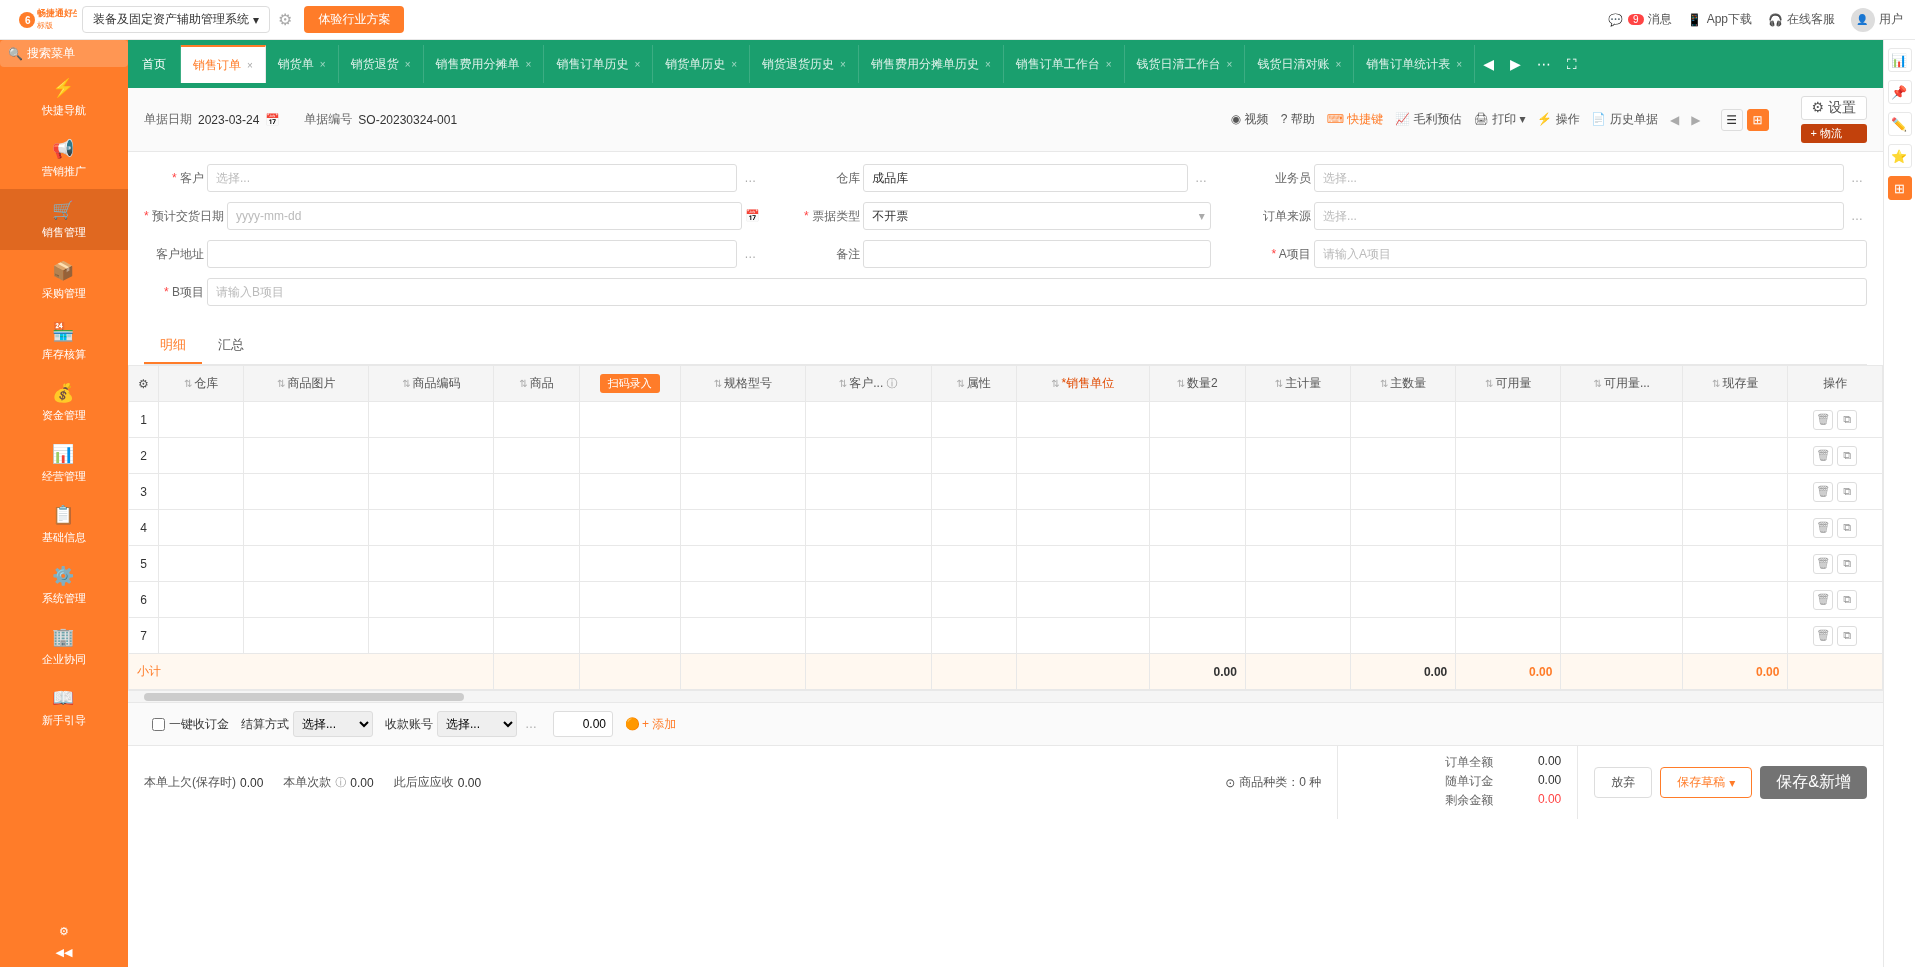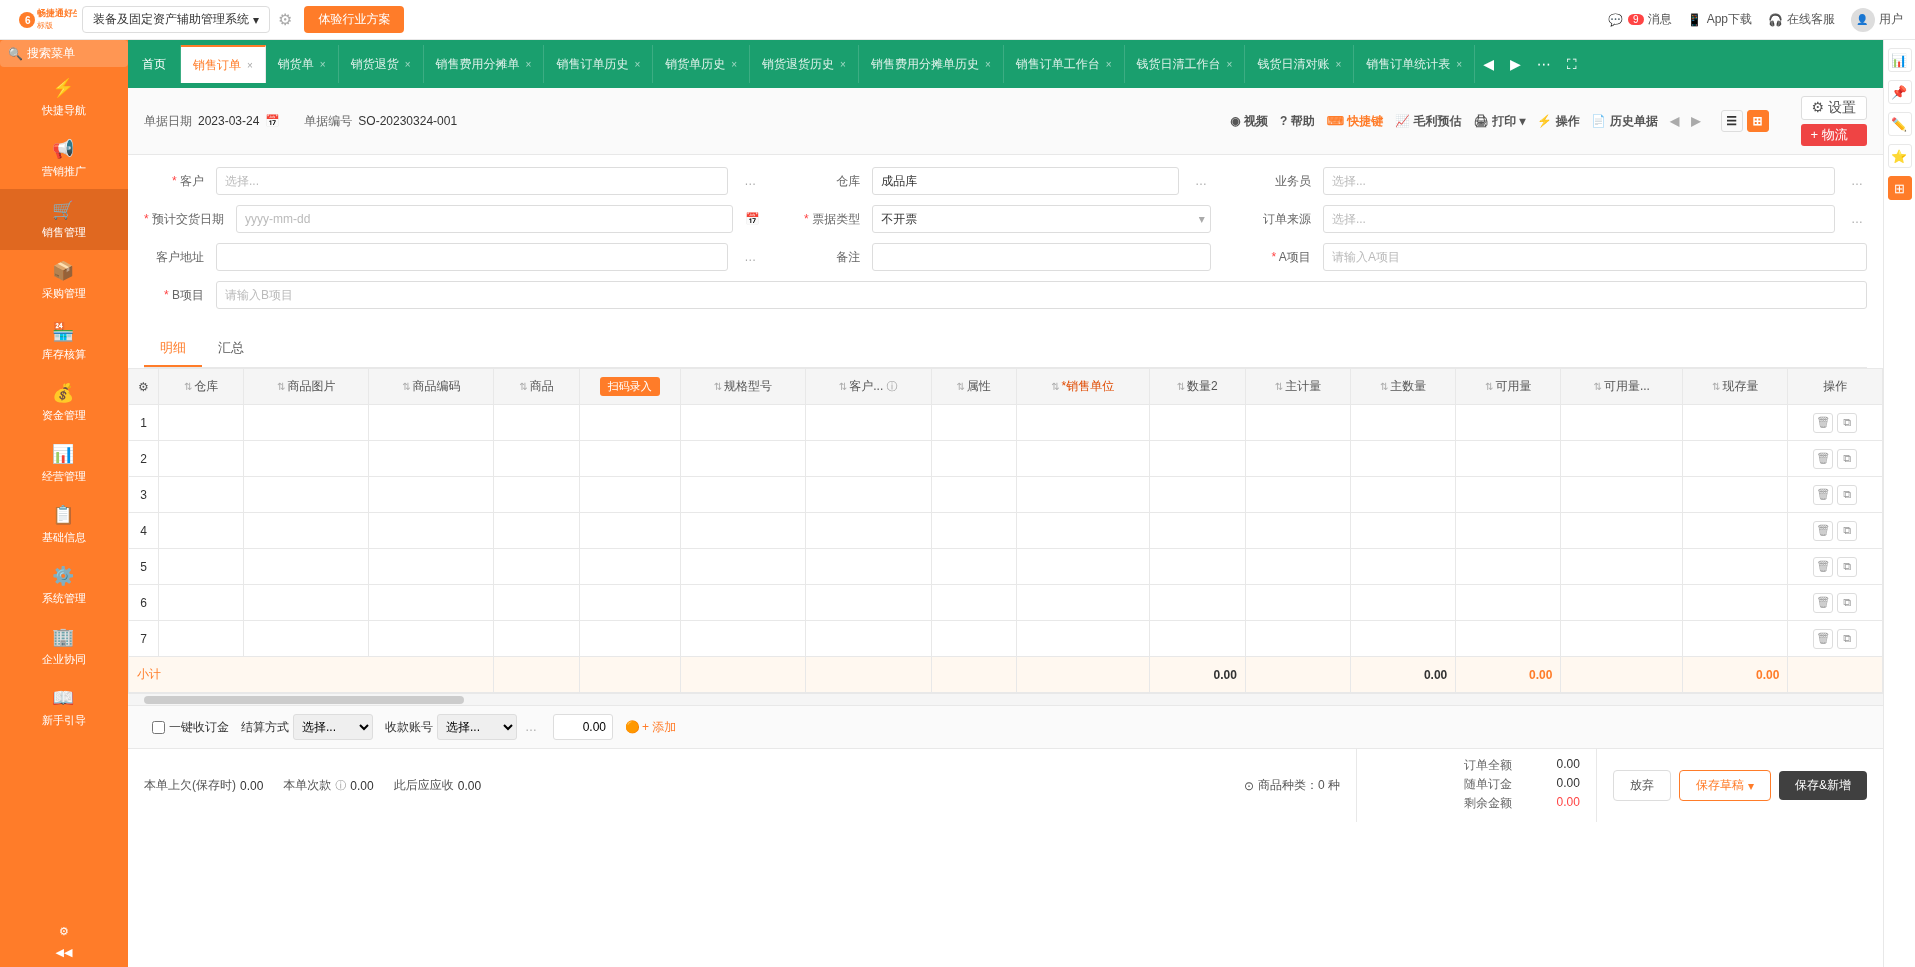--- a/index.html
+++ b/index.html
@@ -34,30 +34,30 @@
     .tab-item .close-x { font-size: 10px; color: rgba(255,255,255,0.6); margin-left: 2px; }
     .tab-item.active .close-x { color: #aaa; }
     .tab-home { background: #1a9f6e; color: #fff; padding: 0 14px; font-size: 12px; }
     .tab-nav-btn { color: #fff; padding: 0 8px; cursor: pointer; font-size: 14px; }
 
     
     .form-header { display: flex; align-items: center; padding: 8px 16px; background: #fafafa; border-bottom: 1px solid #e8e8e8; gap: 24px; }
     .form-header-item { display: flex; align-items: center; gap: 6px; font-size: 12px; }
     .form-header-label { color: #666; }
     .form-header-value { color: #333; font-weight: 500; }
-    .form-header-actions { margin-left: auto; display: flex; align-items: center; gap: 12px; font-weight: bold; }
+    .form-header-actions { margin-left: auto; display: flex; align-items: center; gap: 12px; }
     .form-action-btn { display: flex; align-items: center; gap: 3px; font-size: 12px; cursor: pointer; color: #555; }
     .form-action-btn.orange { color: #ff7c29; }
     .view-icons { display: flex; gap: 4px; margin-left: 8px; }
     .view-icon-btn { width: 22px; height: 22px; border: 1px solid #ddd; border-radius: 3px; display: flex; align-items: center; justify-content: center; cursor: pointer; font-size: 12px; }
 
     
     .form-body { padding: 12px 16px; background: #fff; }
     .form-row { display: flex; align-items: center; margin-bottom: 10px; gap: 0; }
-    .form-field { display: flex; align-items: center; flex: 1; gap: 12px; }
+    .form-field { display: flex; align-items: center; flex: 1; gap: 3px; }
     .form-field-label { color: #666; font-size: 12px; white-space: nowrap; min-width: 60px; text-align: right; }
     .required-star { color: #ff4444; }
     .form-input { flex: 1; height: 28px; border: 1px solid #ddd; border-radius: 3px; padding: 0 8px; font-size: 12px; color: #333; background: #fff; outline: none; }
     .form-input::placeholder { color: #bbb; }
     .field-dots { color: #aaa; cursor: pointer; padding: 0 4px; }
     .calendar-icon { color: #aaa; cursor: pointer; }
 
     
     .detail-tabs { display: flex; border-bottom: 1px solid #e8e8e8; margin: 0 16px; }
     .detail-tab { padding: 8px 16px; cursor: pointer; font-size: 13px; color: #555; border-bottom: 2px solid transparent; }
@@ -80,21 +80,21 @@
     
     .row-actions { display: flex; gap: 4px; justify-content: center; }
     .row-action-btn { width: 20px; height: 20px; border: 1px solid #ddd; border-radius: 3px; display: flex; align-items: center; justify-content: center; cursor: pointer; color: #999; font-size: 11px; background: #fff; }
     .footer-field { display: flex; align-items: center; gap: 4px; font-size: 12px; color: #555; }
     .footer-value { color: #333; font-weight: 500; }
     .order-summary-item { display: flex; justify-content: flex-end; gap: 8px; margin-bottom: 2px; font-size: 12px; }
     .order-summary-label { color: #666; }
     .order-summary-value { min-width: 60px; text-align: right; font-weight: 500; }
     .btn-discard { border: 1px solid #ddd; background: #fff; color: #555; padding: 6px 16px; border-radius: 4px; cursor: pointer; font-size: 12px; }
     .btn-save-draft { border: 1px solid #ff7c29; background: #fff; color: #ff7c29; padding: 6px 16px; border-radius: 4px; cursor: pointer; font-size: 12px; display: flex; align-items: center; gap: 4px; }
-    .btn-save-new { background: #404040; color: #fff; border: none; padding: 6px 16px; border-radius: 4px; cursor: pointer; font-size: 12px; }
+    .btn-save-new { background: #737373; color: #fff; border: none; padding: 6px 16px; border-radius: 4px; cursor: pointer; font-size: 16px; }
 
     
     .right-tools { width: 32px; background: #fff; border-left: 1px solid #e8e8e8; display: flex; flex-direction: column; align-items: center; padding: 8px 0; gap: 8px; flex-shrink: 0; }
     .right-tool-btn { width: 24px; height: 24px; border: 1px solid #e8e8e8; border-radius: 3px; display: flex; align-items: center; justify-content: center; cursor: pointer; font-size: 13px; color: #666; }
 
     .scrollbar-row { height: 12px; background: #f5f5f5; border-top: 1px solid #e8e8e8; padding: 2px 16px; }
     .scrollbar-inner { background: #ccc; height: 8px; border-radius: 4px; width: 320px; }
 
     .payment-row { display: flex; align-items: center; gap: 12px; padding: 8px 16px; border-top: 1px solid #e8e8e8; background: #fafafa; }
     .checkbox-label { display: flex; align-items: center; gap: 4px; font-size: 12px; cursor: pointer; padding-left: 8px; }
@@ -297,21 +297,21 @@
             <span class="form-action-btn">📄 历史单据</span>
             <span style="cursor:pointer;color:#aaa;">◀</span>
             <span style="cursor:pointer;color:#aaa;">▶</span>
             <div class="view-icons">
               <div class="view-icon-btn">☰</div>
               <div class="view-icon-btn" style="background:#ff7c29;color:#fff;border-color:#ff7c29;">⊞</div>
             </div>
           </div>
           <div style="display:flex;flex-direction:column;gap:4px;margin-left:8px;">
             <button style="background:#fff;border:1px solid #ddd;border-radius:3px;padding:2px 10px;font-size:14px;cursor:pointer;color:#555;display:flex;align-items:center;gap:3px;">⚙ 设置</button>
-            <button style="background:#ef4444;border:none;border-radius:3px;padding:2px 10px;font-size:13px;cursor:pointer;color:#fff;display:flex;align-items:center;gap:3px;">+ 物流</button>
+            <button style="background:#c2410c;border:none;border-radius:3px;padding:2px 10px;font-size:11px;cursor:pointer;color:#fff;display:flex;align-items:center;gap:3px;">+ 物流</button>
           </div>
         </div>
 
         <div class="form-body">
 
           <div class="form-row">
             <div class="form-field" style="flex:1.5;">
               <span class="form-field-label"><span class="required-star">*</span> <span>客户</span></span>
               <input class="form-input" type="text" placeholder="选择..." style="">
               <span class="field-dots">…</span>

